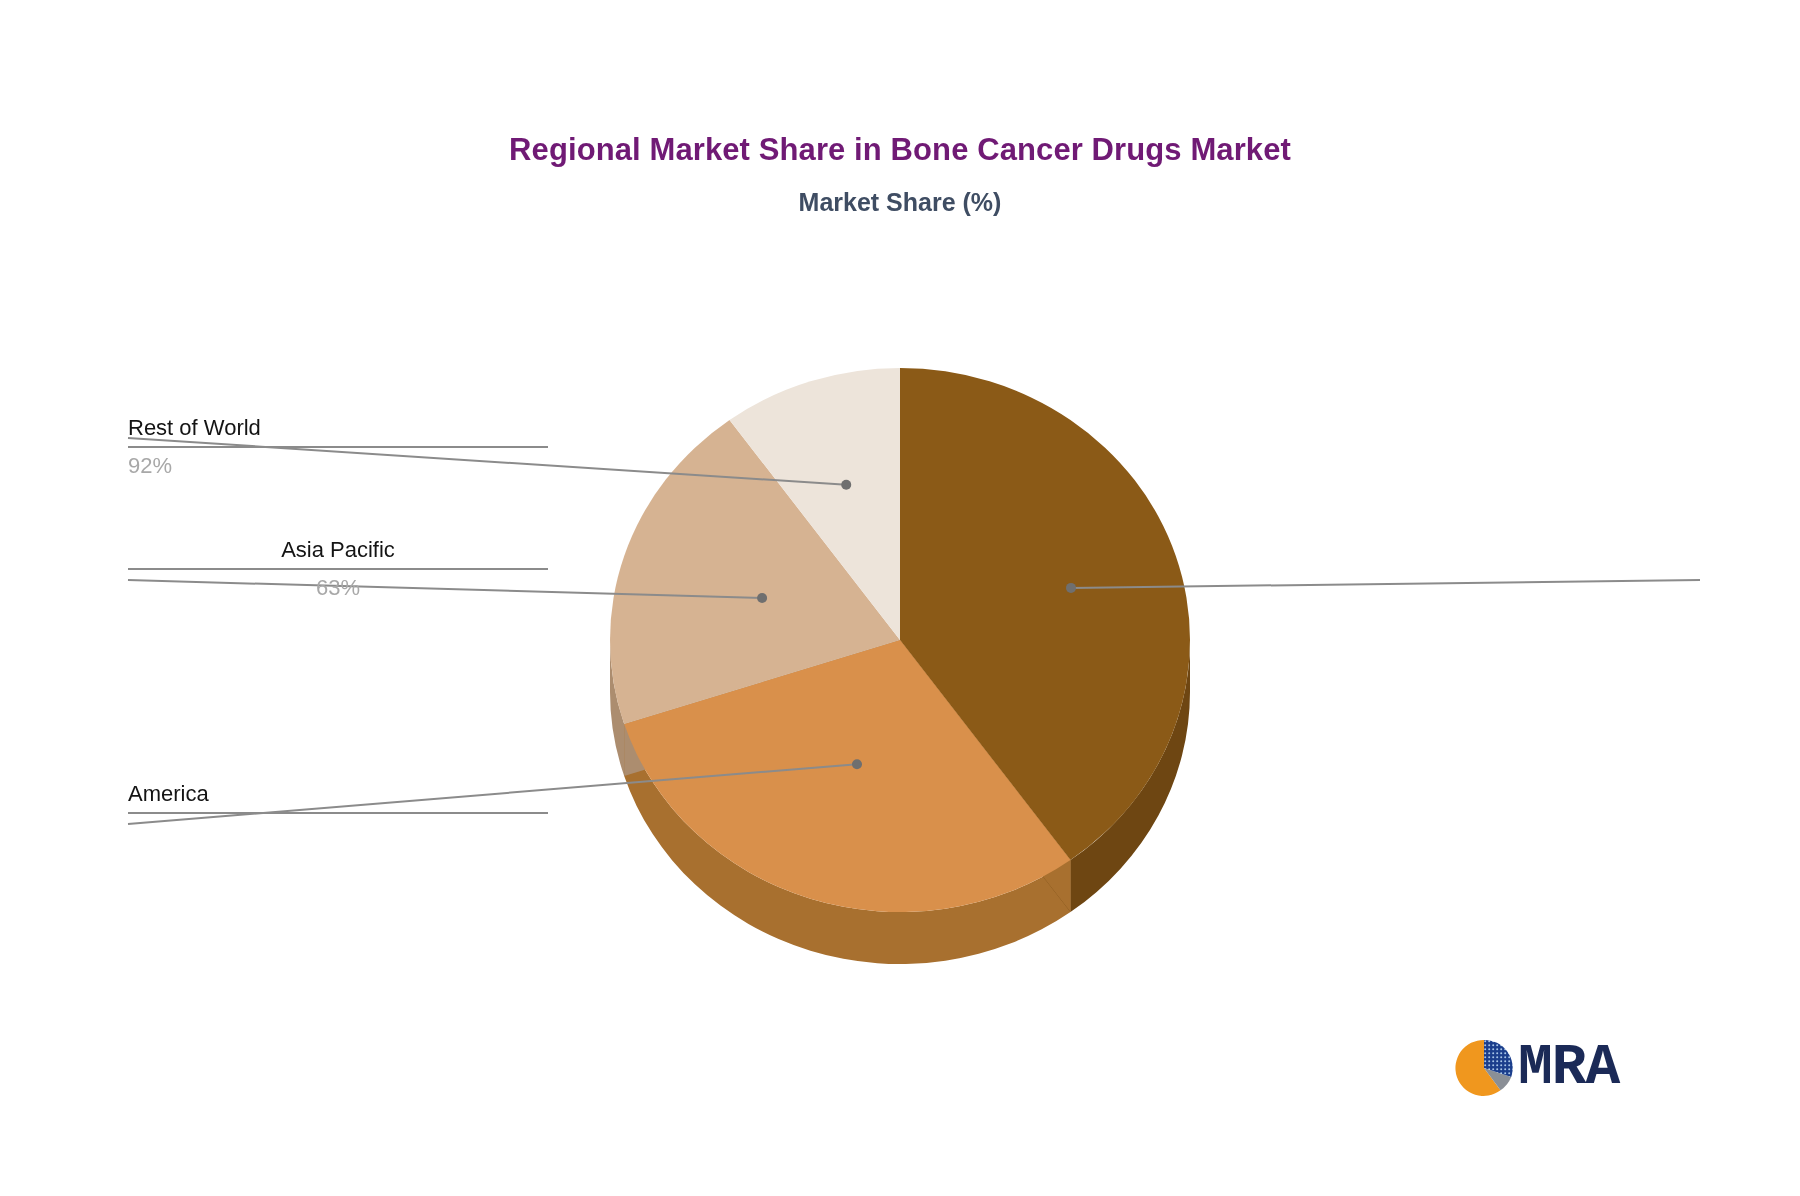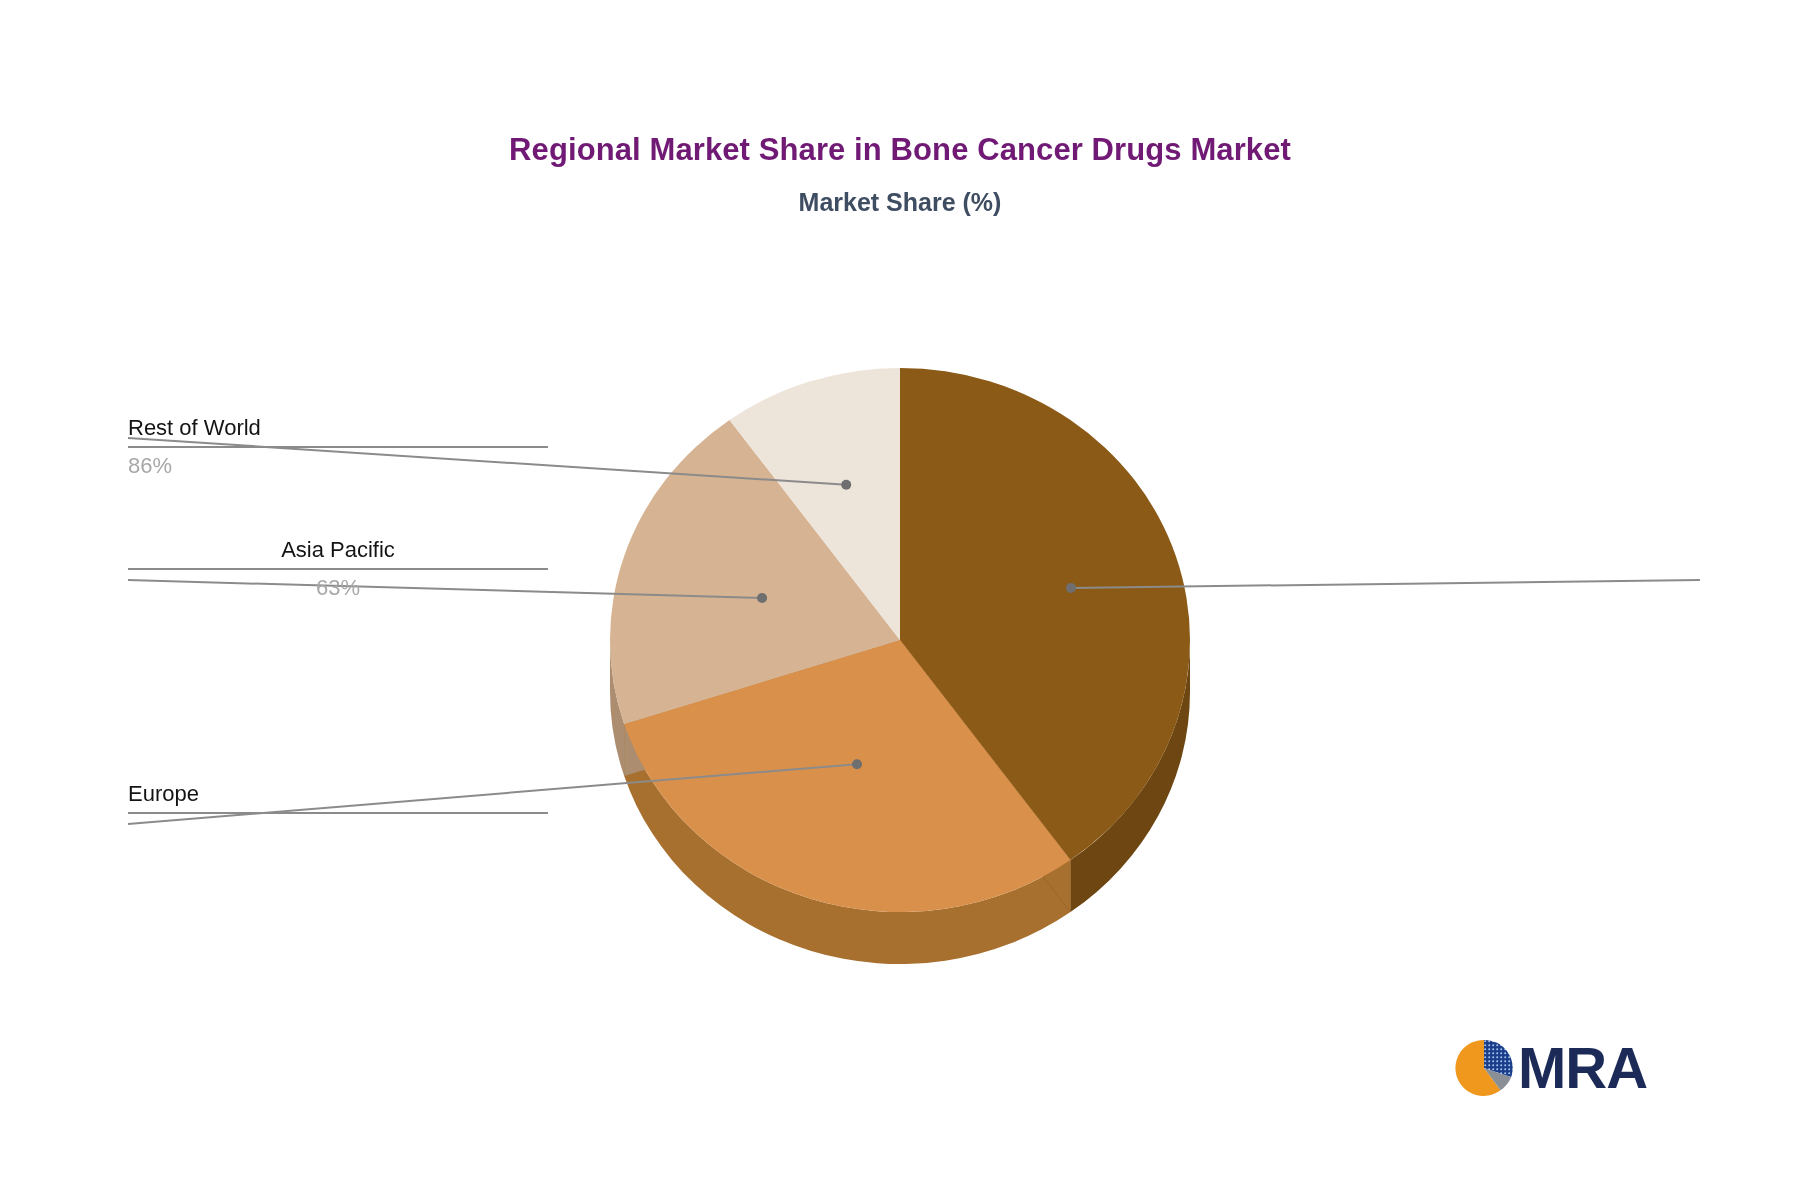--- a/index.html
+++ b/index.html
@@ -83,21 +83,21 @@
   .logo {
     position: absolute;
     left: 1452px;
     top: 1036px;
     display: flex;
     align-items: center;
     gap: 2px;
   }
   .logo-mark { display: block; }
   .logo-text {
-    font-family: Liberation Sans, sans-serif;
+    font-family: Liberation Mono, monospace;
     font-size: 58px;
     font-weight: bold;
     color: #1b2a57;
     letter-spacing: -1px;
     line-height: 58px;
   }
 </style>
 </head>
 <body>
 
@@ -141,31 +141,31 @@
       <circle cx="762.0968051372028" cy="597.9736887650072" r="5" fill="#6f6f6f"></circle>
       <line x1="856.9848343830073" y1="764.1699387674953" x2="128" y2="824" stroke="#8b8b8b" stroke-width="2"></line>
       <circle cx="856.9848343830073" cy="764.1699387674953" r="5" fill="#6f6f6f"></circle>
       <line x1="1070.9999616298687" y1="587.8873740686089" x2="1700" y2="580" stroke="#8b8b8b" stroke-width="2"></line>
       <circle cx="1070.9999616298687" cy="587.8873740686089" r="5" fill="#6f6f6f"></circle>
     </svg>
 
   <div class="callout left" style="left:128px; top:414px;">
     <div class="name">Rest of World</div>
     <div class="rule"></div>
-    <div class="pct">86%</div>
+    <div class="pct">92%</div>
   </div>
 
   <div class="callout left" style="left:128px; top:536px;text-align:center;">
     <div class="name">Asia Pacific</div>
     <div class="rule"></div>
     <div class="pct">63%</div>
   </div>
 
   <div class="callout left" style="left:128px; top:780px;">
-    <div class="name">Europe</div>
+    <div class="name">America</div>
     <div class="rule"></div>
   </div>
 
 
   <div class="logo">
     <svg class="logo-mark" width="64" height="64" viewBox="0 0 64 64">
       <defs>
         <pattern id="dots" width="4" height="4" patternUnits="userSpaceOnUse">
           <rect width="4" height="4" fill="#1B3E8C"></rect>
           <circle cx="1.2" cy="1.2" r="1.0" fill="#A8C6E8"></circle>

